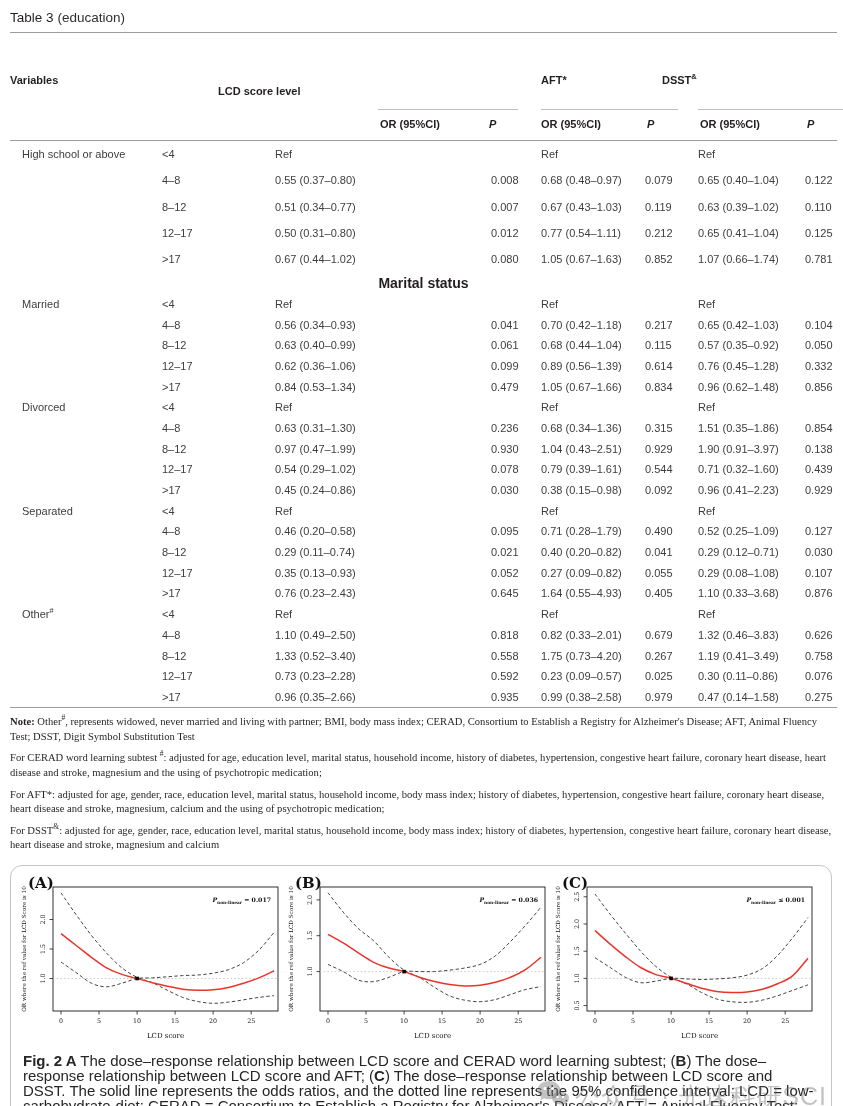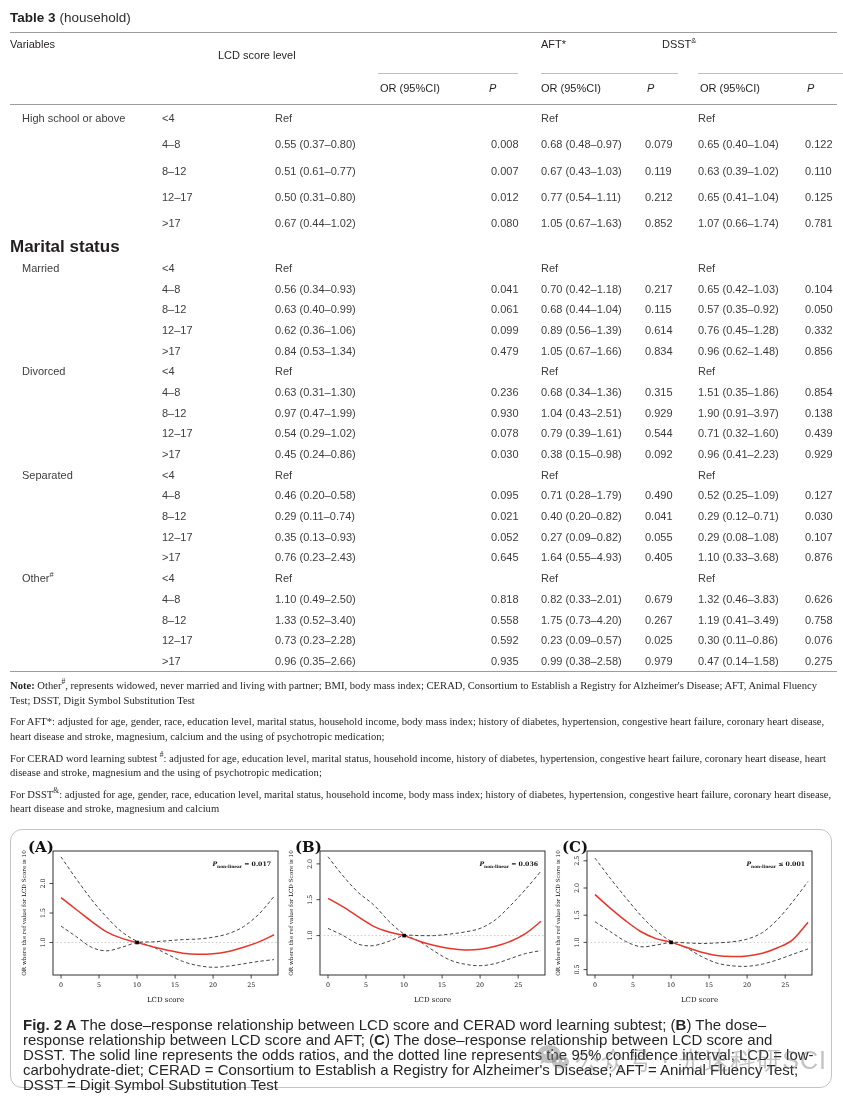--- a/index.html
+++ b/index.html
@@ -2,39 +2,39 @@
 <html><head>
 <meta charset="utf-8">
 <style>
   html,body{margin:0;padding:0;background:#ffffff;}
   body{width:843px;height:1106px;position:relative;overflow:hidden;
        font-family:"Liberation Sans",sans-serif;color:#231f20;}
   .page{padding:8px 6px 0 10px;}
 
   
   .title-row{font-size:13.5px;margin:2px 0 7px 0;}
-  .title-main{font-weight:700;}
+  .title-main{font-weight:400;}
   .title-suffix{font-weight:400;color:#2f2f2f;margin-left:4px;}
 
   .rule{border:none;border-top:1.2px solid #9c9c9c;height:0;width:827px;margin:0;}
 
   
-  .thead{position:relative;height:71px;width:827px;font-size:11px;font-weight:400;}
+  .thead{position:relative;height:71px;width:827px;font-size:11px;font-weight:700;margin-top:36px;}
   .h-abs{position:absolute;white-space:nowrap;}
   .h-wrap{white-space:normal;line-height:13px;}
   .g-line{position:absolute;top:40px;border-top:1px solid #bdbdbd;height:0;}
   .ph{font-style:italic;}
   sup{font-size:7.5px;line-height:0;}
 
   
   .t-row{display:grid;grid-template-columns:152px 113px 208px 58px 104px 53px 107px 32px;
          align-items:center;font-size:11px;color:#3d3d3d;width:827px;}
   .row-lg{height:26.3px;}
   .row-sm{height:20.7px;}
-  .row-sec{height:21px;font-weight:700;color:#231f20;font-size:17px;}
+  .row-sec{height:21px;font-weight:700;color:#231f20;font-size:14px;text-align:center;}
   .cell{white-space:nowrap;overflow:visible;}
   .cell-v{padding-left:12px;}
   .c-p1{padding-left:8px;}
 
   
   .notes{margin-top:7px;width:826px;font-family:Liberation Serif, serif;}
   .note{font-size:10.6px;line-height:14.6px;margin:0 0 7px 0;color:#231f20;}
   .note b{font-weight:700;}
 
   
@@ -50,21 +50,21 @@
   .watermark{position:absolute;right:4px;bottom:8px;display:flex;align-items:center;gap:5px;
              color:rgba(110,110,110,0.42);font-size:25px;letter-spacing:1px;pointer-events:none;}
   .watermark .wm-text{font-family:"Liberation Sans",sans-serif;}
 </style>
 </head>
 <body>
 
 <div class="page">
 
   <div class="title-row">
-    <span class="title-main">Table 3</span><span class="title-suffix">(household)</span>
+    <span class="title-main">Table 3</span><span class="title-suffix">(education)</span>
   </div>
 
   <hr class="rule">
 
   <div class="thead">
     <span class="h-abs" style="left:0;top:5px">Variables</span>
     <span class="h-abs" style="left:208px;top:16px">LCD score level</span>
     <span class="h-abs" style="left:531px;top:5px">AFT*</span>
     <span class="h-abs" style="left:652px;top:5px"><span>DSST</span><sup>&amp;</sup></span>
 
@@ -99,21 +99,21 @@
         <div class="cell ">0.55 (0.37–0.80)</div>
         <div class="cell c-p1">0.008</div>
         <div class="cell ">0.68 (0.48–0.97)</div>
         <div class="cell ">0.079</div>
         <div class="cell ">0.65 (0.40–1.04)</div>
         <div class="cell ">0.122</div>
       </div>
       <div class="t-row row-lg">
         <div class="cell cell-v"></div>
         <div class="cell ">8–12</div>
-        <div class="cell ">0.51 (0.61–0.77)</div>
+        <div class="cell ">0.51 (0.34–0.77)</div>
         <div class="cell c-p1">0.007</div>
         <div class="cell ">0.67 (0.43–1.03)</div>
         <div class="cell ">0.119</div>
         <div class="cell ">0.63 (0.39–1.02)</div>
         <div class="cell ">0.110</div>
       </div>
       <div class="t-row row-lg">
         <div class="cell cell-v"></div>
         <div class="cell ">12–17</div>
         <div class="cell ">0.50 (0.31–0.80)</div>
@@ -335,22 +335,22 @@
         <div class="cell ">0.979</div>
         <div class="cell ">0.47 (0.14–1.58)</div>
         <div class="cell ">0.275</div>
       </div>
     </div>
 
   <hr class="rule">
 
   <div class="notes" id="notes">
       <div class="note"><b>Note:</b><span> Other</span><sup>#</sup><span>, represents widowed, never married and living with partner; BMI, body mass index; CERAD, Consortium to Establish a Registry for Alzheimer's Disease; AFT, Animal Fluency Test; DSST, Digit Symbol Substitution Test</span></div>
+      <div class="note"><span>For CERAD word learning subtest </span><sup>#</sup><span>: adjusted for age, education level, marital status, household income, history of diabetes, hypertension, congestive heart failure, coronary heart disease, heart disease and stroke, magnesium and the using of psychotropic medication;</span></div>
       <div class="note"><span>For AFT*: adjusted for age, gender, race, education level, marital status, household income, body mass index; history of diabetes, hypertension, congestive heart failure, coronary heart disease, heart disease and stroke, magnesium, calcium and the using of psychotropic medication;</span></div>
-      <div class="note"><span>For CERAD word learning subtest </span><sup>#</sup><span>: adjusted for age, education level, marital status, household income, history of diabetes, hypertension, congestive heart failure, coronary heart disease, heart disease and stroke, magnesium and the using of psychotropic medication;</span></div>
       <div class="note"><span>For DSST</span><sup>&amp;</sup><span>: adjusted for age, gender, race, education level, marital status, household income, body mass index; history of diabetes, hypertension, congestive heart failure, coronary heart disease, heart disease and stroke, magnesium and calcium</span></div>
     </div>
 
   <div class="figure-box">
     <div class="panels" id="panels">
         <div class="panel">
           <div class="panel-label">(A)</div>
           <div><svg width="267" height="181" viewBox="0 0 267 181" font-family="DejaVu Serif,serif">
               <rect x="38" y="16" width="225" height="124" fill="none" stroke="#1a1a1a" stroke-width="0.9"></rect>
               <line x1="38" x2="263" y1="107.5" y2="107.5" stroke="#bbbbbb" stroke-width="0.8" stroke-dasharray="1.5 2.2"></line>

